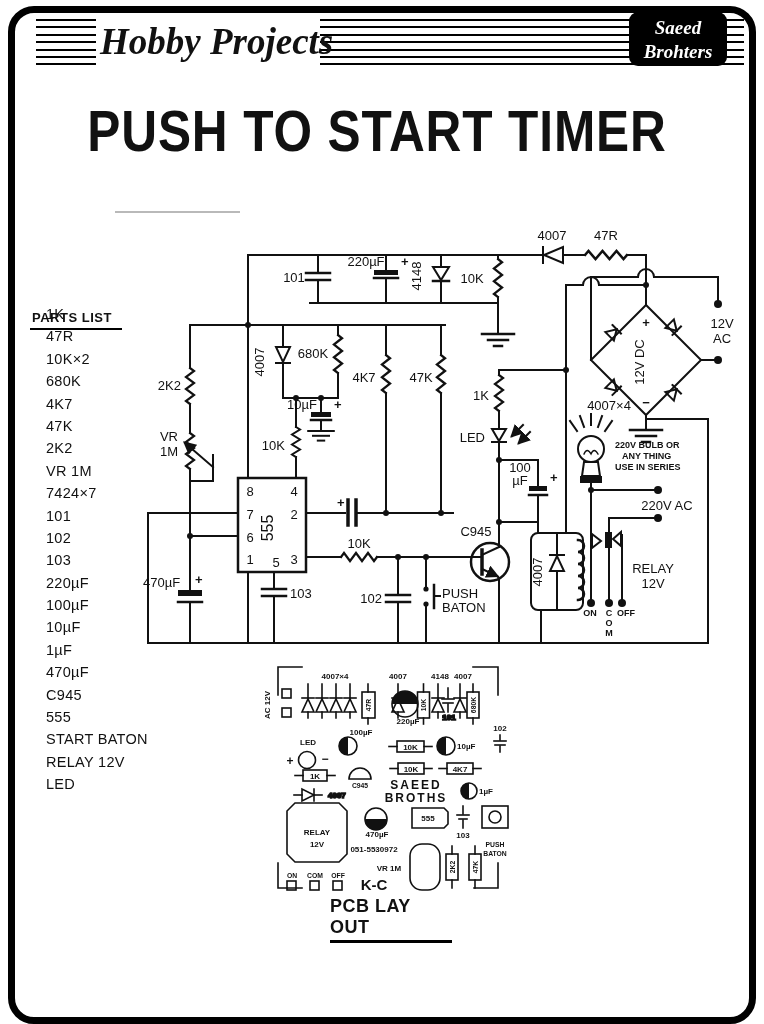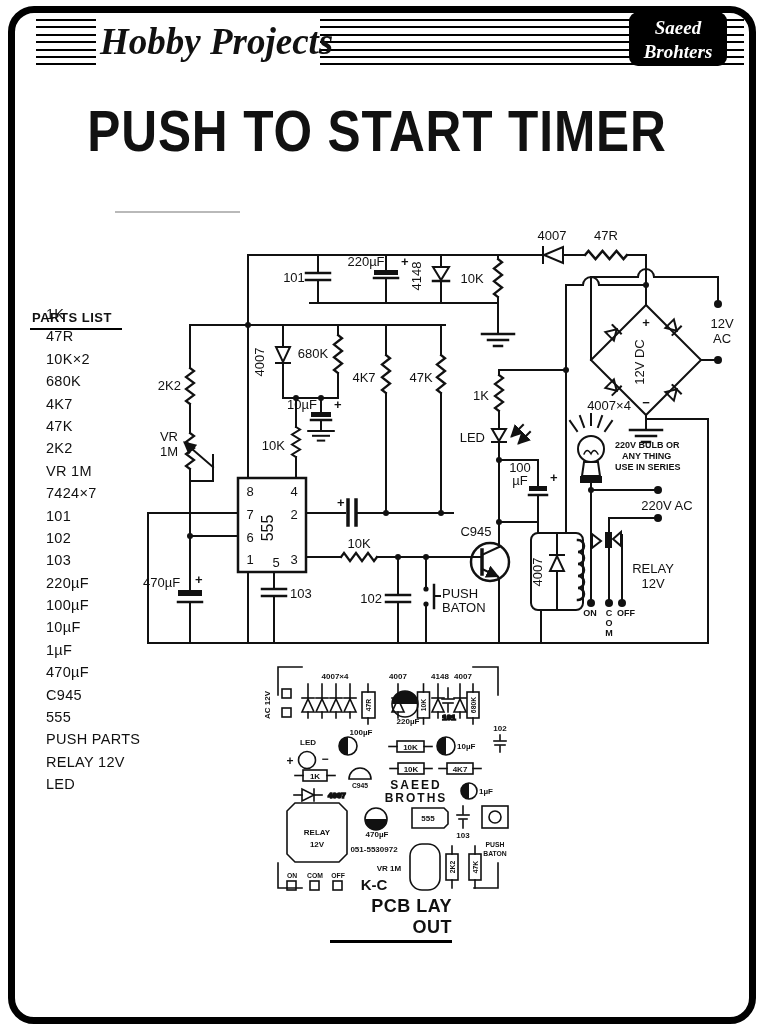--- a/index.html
+++ b/index.html
@@ -8,21 +8,21 @@
   .stripes{position:absolute;height:46px;background:repeating-linear-gradient(to bottom,#000 0 2px,transparent 2px 7.4px);}
   .stripes.left{left:36px;top:19px;width:60px;}
   .stripes.right{left:320px;top:19px;width:424px;}
   .brand{position:absolute;left:100px;top:20px;font-family:"Liberation Serif",serif;font-style:italic;font-weight:bold;font-size:37px;letter-spacing:0px;}
   .pubbox{position:absolute;left:629px;top:12px;width:98px;height:54px;background:#000;border-radius:9px;color:#fff;text-align:center;font-family:"Liberation Serif",serif;font-style:italic;font-weight:bold;font-size:19px;line-height:24px;padding-top:4px;box-sizing:border-box;}
   .main-title{position:absolute;left:0;right:10px;top:98px;text-align:center;font-weight:bold;font-size:57px;letter-spacing:1px;transform:scaleX(.87);transform-origin:center;}
   .scanline{position:absolute;left:115px;top:211px;width:125px;height:2px;background:#b9b9b9;}
   .parts-title{position:absolute;left:30px;top:270px;font-size:13px;font-weight:bold;letter-spacing:.5px;border-bottom:2.5px solid #000;padding:0 10px 3px 2px;margin-top:40px;}
   .parts-list{position:absolute;left:46px;top:303px;margin:0;padding:0;list-style:none;font-size:14.5px;letter-spacing:.3px;}
   .parts-list li{height:22.4px;line-height:22.4px;white-space:nowrap;}
-  .pcb-title{position:absolute;left:330px;top:896px;width:122px;text-align:right;font-size:18px;font-weight:bold;border-bottom:3px solid #000;padding-bottom:2px;letter-spacing:.5px;}
+  .pcb-title{position:absolute;left:330px;top:896px;width:122px;text-align:left;font-size:18px;font-weight:bold;border-bottom:3px solid #000;padding-bottom:2px;letter-spacing:.5px;}
   svg text{font-family:"Liberation Sans",sans-serif;fill:#111;}
   .w{stroke:#111;stroke-width:2;fill:none;stroke-linecap:square;}
   .w25{stroke:#111;stroke-width:2.5;fill:none;stroke-linecap:square;}
   .f{fill:#111;stroke:none;}
   .t{font-size:13px;}
   .tb{font-size:13px;font-weight:bold;}
   .ts{font-size:9px;font-weight:bold;}
   .pw{stroke:#111;stroke-width:1.6;fill:none;stroke-linecap:square;}
   .pt{font-size:8px;font-weight:bold;}
   .pt7{font-size:6.8px;font-weight:bold;}
@@ -56,21 +56,21 @@
   <li>101</li>
   <li>102</li>
   <li>103</li>
   <li>220µF</li>
   <li>100µF</li>
   <li>10µF</li>
   <li>1µF</li>
   <li>470µF</li>
   <li>C945</li>
   <li>555</li>
-  <li>PUSH PARTS</li>
+  <li>START BATON</li>
   <li>RELAY 12V</li>
   <li>LED</li>
 </ul>
 
 <svg style="position:absolute;left:133px;top:215px" width="631" height="445" viewBox="0 0 631 445">
   <defs>
     <polyline id="zz" points="0,0 4,2.5 -4,7.5 4,12.5 -4,17.5 4,22.5 -4,27.5 0,30"></polyline>
     <g id="gnd">
         <line x1="-16" y1="0" x2="16" y2="0"></line>
         <line x1="-10" y1="6" x2="10" y2="6"></line>

